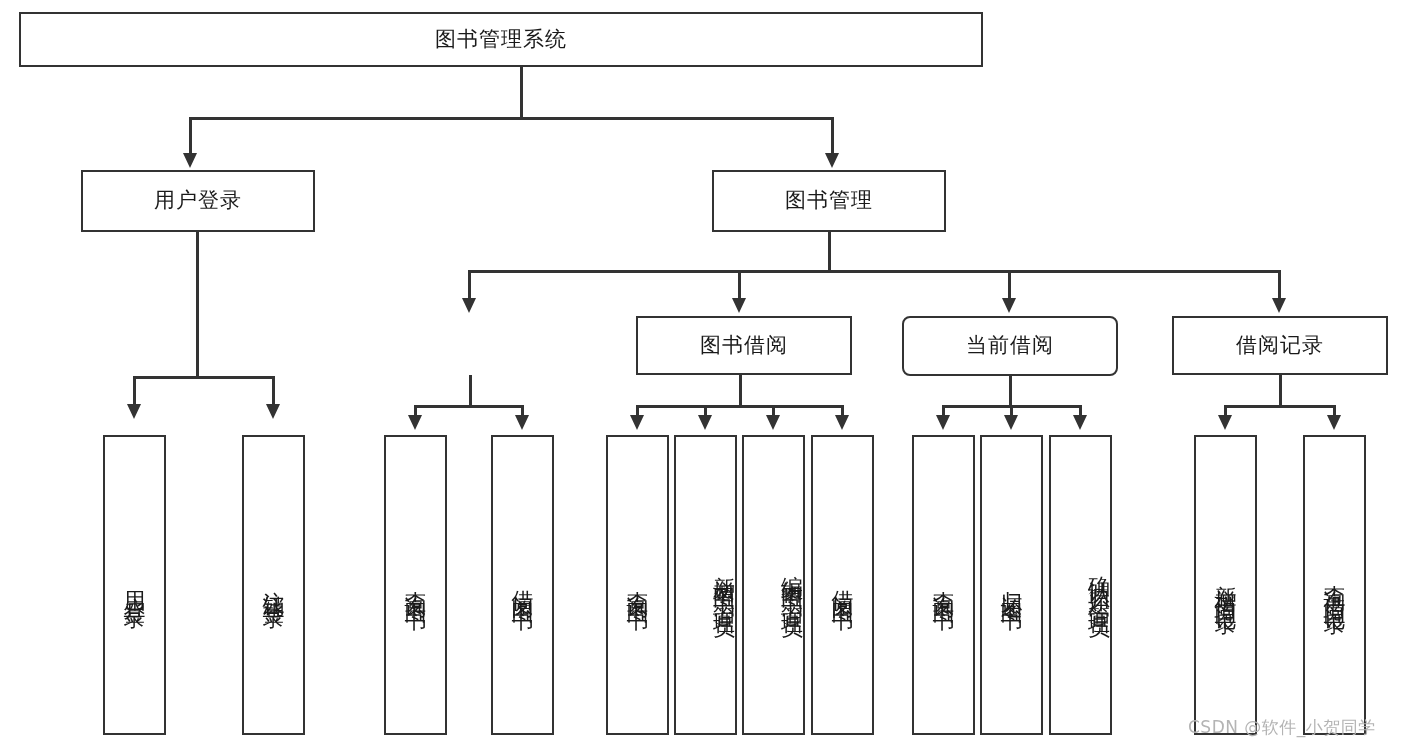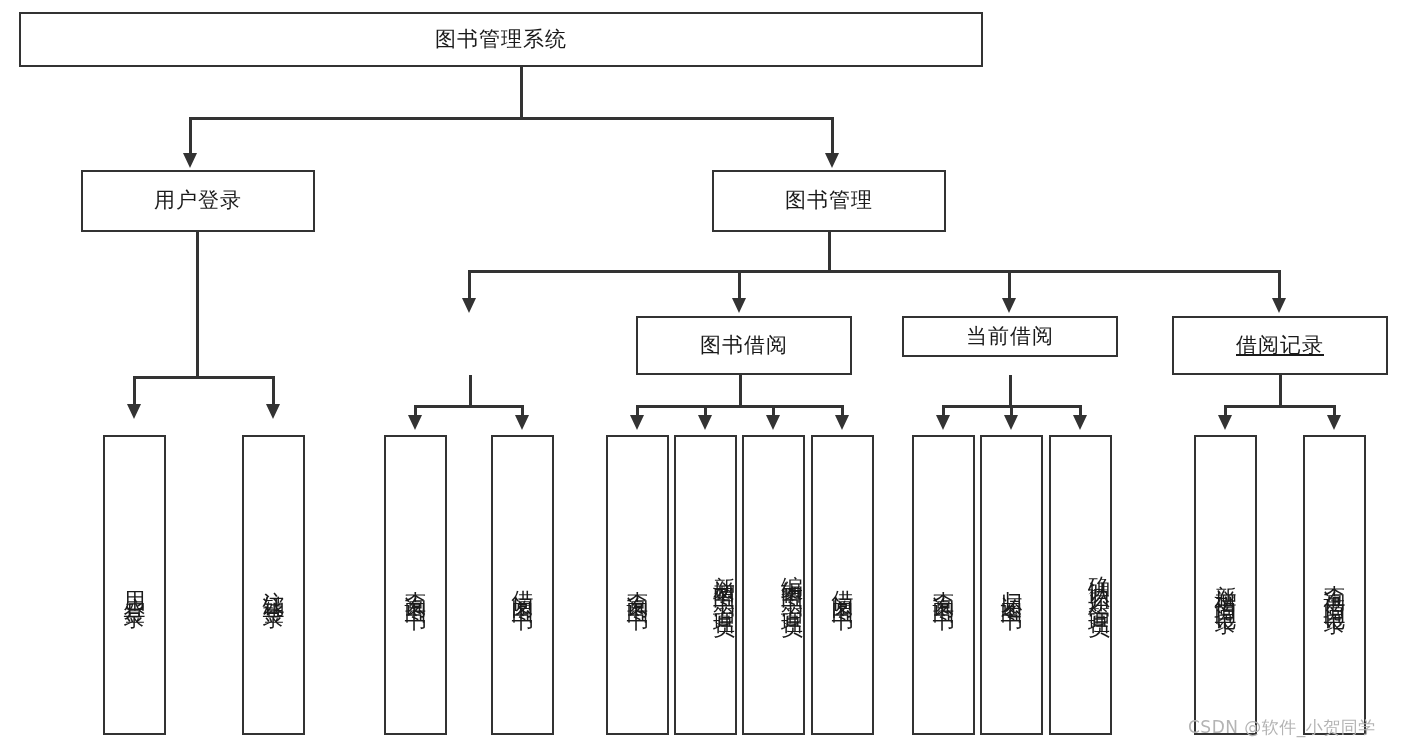--- a/index.html
+++ b/index.html
@@ -89,24 +89,24 @@
   <div class="seg" style="left:738px;top:270px;width:2.5px;height:30px;"></div>
   <div class="arrow" style="left:732px;top:298px;"></div>
   <div class="seg" style="left:1008px;top:270px;width:2.5px;height:30px;"></div>
   <div class="arrow" style="left:1002px;top:298px;"></div>
   <div class="seg" style="left:1278px;top:270px;width:2.5px;height:30px;"></div>
   <div class="arrow" style="left:1272px;top:298px;"></div>
 
   <div class="node h" style="left:636px;top:316px;width:216px;height:59px;align-items:center;">
     <span>图书借阅</span>
   </div>
-  <div class="node h" style="left:902px;top:316px;width:216px;height:41px;">
+  <div class="node h" style="left:902px;top:316px;width:216px;height:60px;border-radius:8px;">
     <span>当前借阅</span>
   </div>
-  <div class="node h" style="left:1172px;top:316px;width:216px;height:59px;text-decoration:underline;">
+  <div class="node h" style="left:1172px;top:316px;width:216px;height:59px;">
     <span>借阅记录</span>
   </div>
 
   <div class="seg" style="left:469px;top:375px;width:2.5px;height:32px;"></div>
   <div class="seg" style="left:414px;top:405px;width:110px;height:2.5px;"></div>
   <div class="seg" style="left:414px;top:405px;width:2.5px;height:12px;"></div>
   <div class="arrow" style="left:408px;top:415px;"></div>
   <div class="seg" style="left:521px;top:405px;width:2.5px;height:12px;"></div>
   <div class="arrow" style="left:515px;top:415px;"></div>
 

